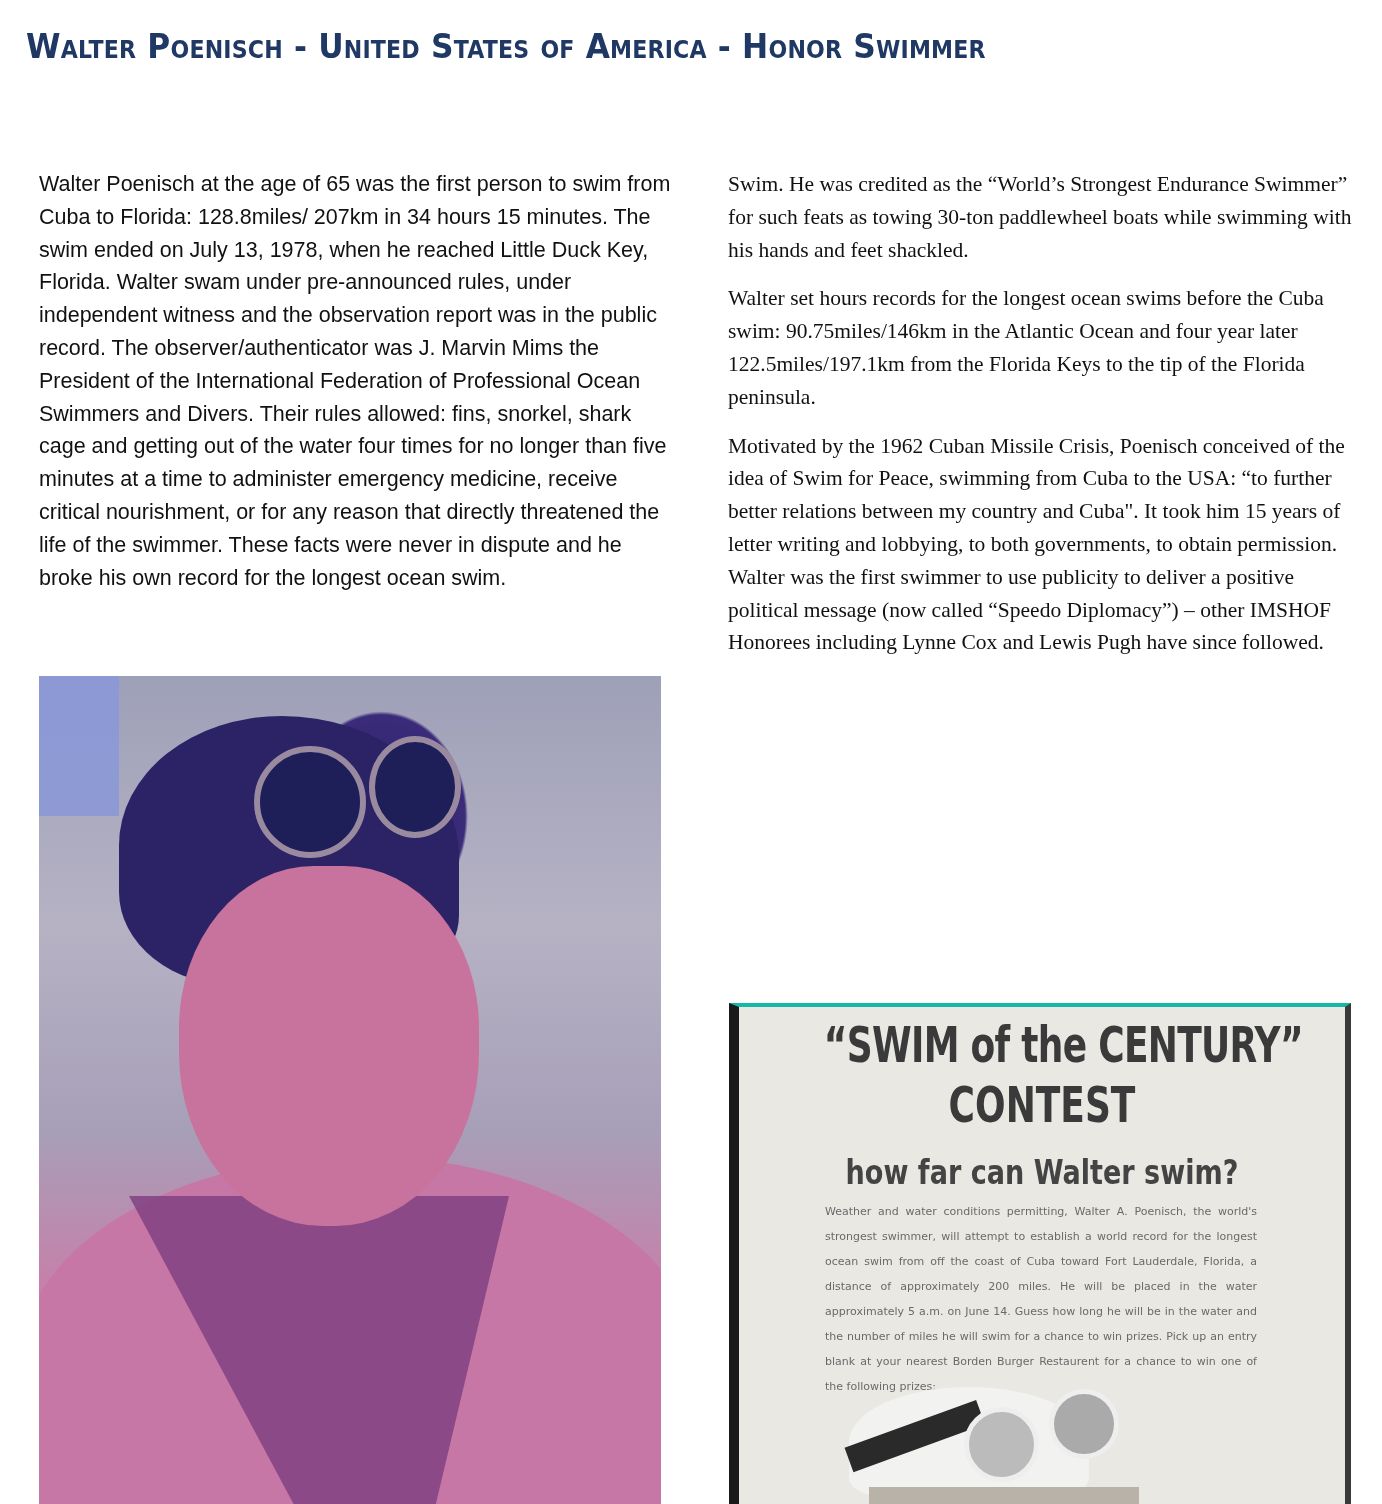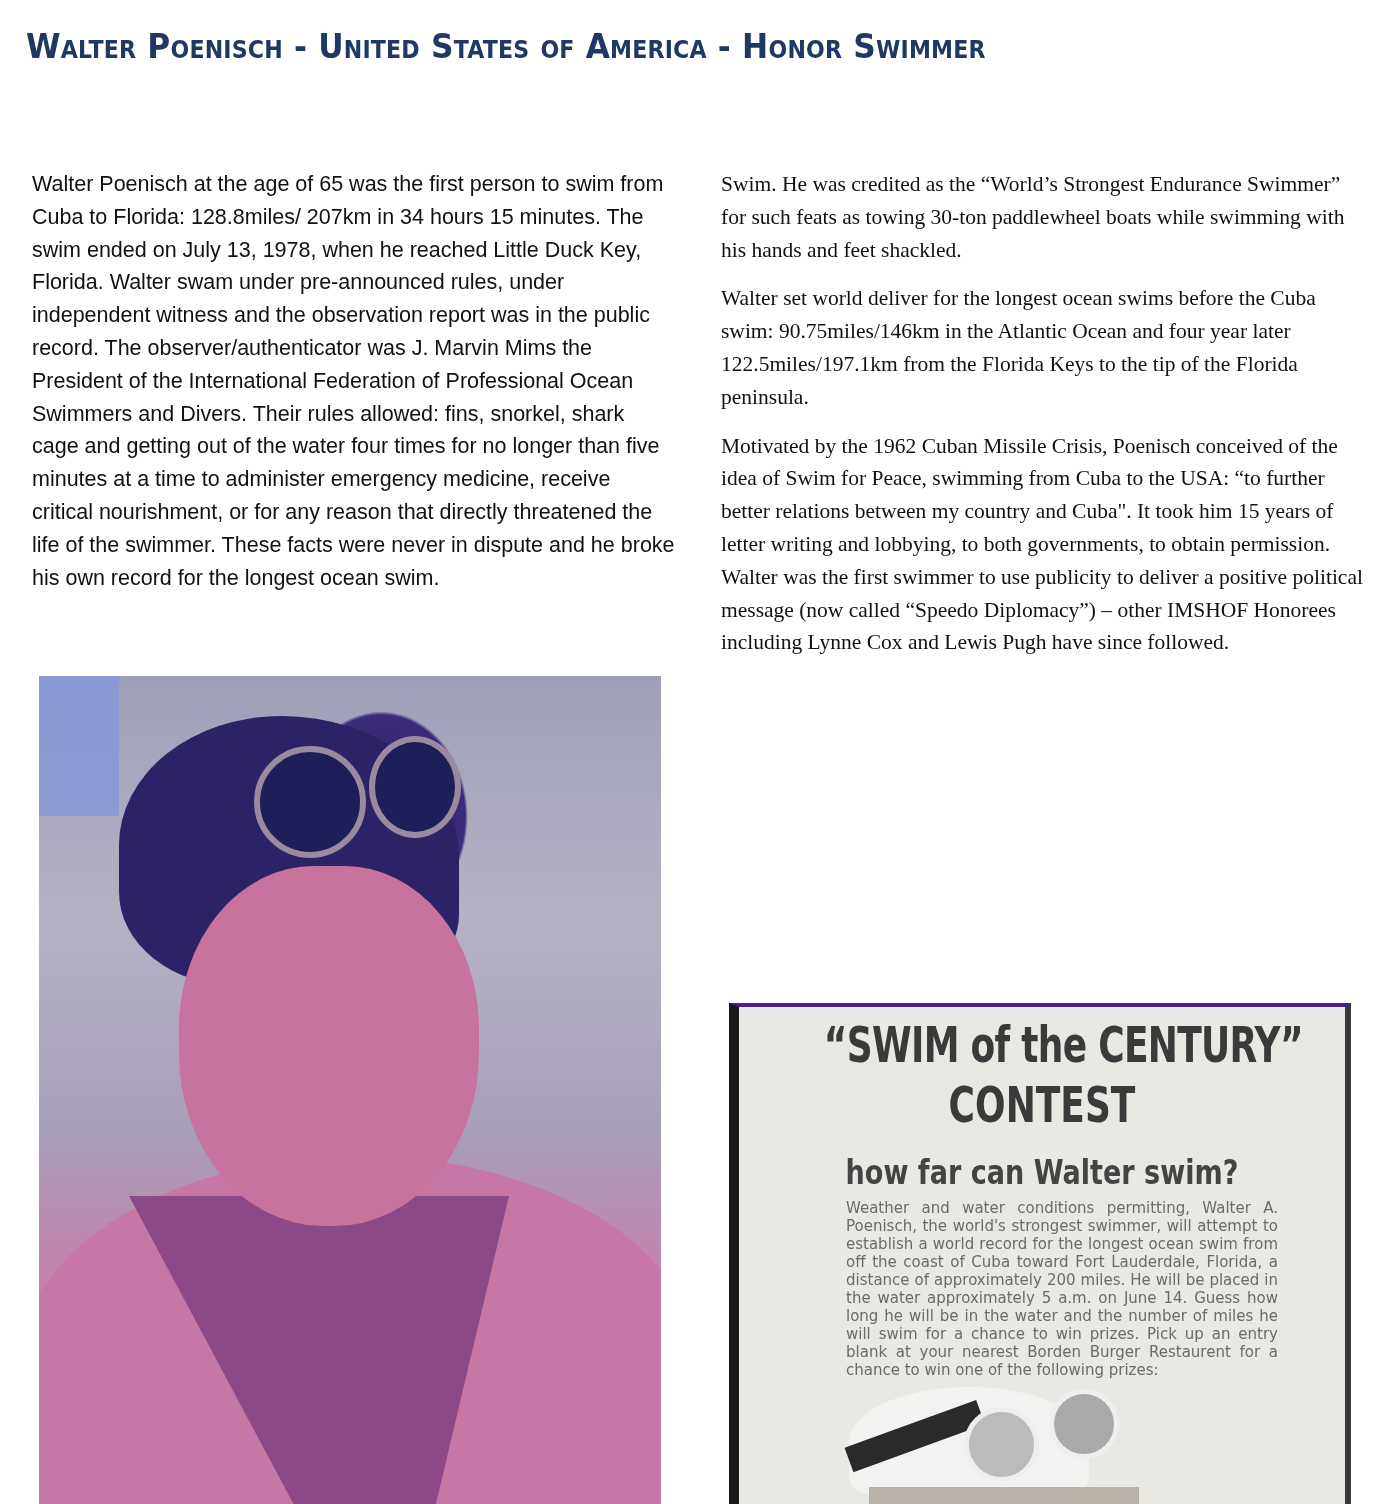--- a/index.html
+++ b/index.html
@@ -4,21 +4,21 @@
 <style>
   html, body { margin: 0; padding: 0; background: #ffffff; }
   body { width: 1382px; height: 1504px; overflow: hidden; position: relative;
          font-family: "Liberation Sans", sans-serif; color: #111; }
   .title { position: absolute; left: 26px; top: 18px; width: 1320px;
            font-family: "DejaVu Sans", sans-serif; font-weight: bold;
            color: #1f3864; font-size: 34px; line-height: 56px;
            font-variant: small-caps; letter-spacing: 0.2px; margin: 0;
            transform: scaleX(0.92); transform-origin: left top; }
   .col { position: absolute; top: 168px; font-size: 21.5px; line-height: 32.8px; }
-  .col p { margin: 0 0 16px 6px; }
+  .col p { margin: 0 0 16px 13px; }
   .col-left { left: 26px; width: 650px; }
   .col-right { left: 715px; width: 650px; font-family: Liberation Serif, serif; }
 
   .photo { position: absolute; left: 39px; top: 676px; width: 622px; height: 828px;
            overflow: hidden;
            background:
              radial-gradient(ellipse 140px 170px at 55% 17%, #2a2468 0%, #3b2b7a 60%, transparent 62%),
              radial-gradient(ellipse 210px 300px at 50% 45%, #c4709e 0%, #b86394 55%, transparent 60%),
              linear-gradient(180deg, #9ea0b8 0%, #b6b2c4 30%, #a79fb8 55%, #c87ea8 75%, #c67aa6 100%); }
   .photo .sky { position: absolute; left: 0; top: 0; width: 80px; height: 140px;
@@ -31,34 +31,34 @@
   .photo .g2 { left: 330px; top: 60px; width: 80px; height: 90px; }
   .photo .face { position: absolute; left: 140px; top: 190px; width: 300px; height: 360px;
                  background: #c8739d; border-radius: 45% 45% 48% 48%; }
   .photo .shoulder { position: absolute; left: -20px; top: 480px; width: 680px; height: 420px;
                      background: #c677a6; border-radius: 50% 50% 0 0; }
   .photo .neck-shadow { position: absolute; left: 90px; top: 520px; width: 380px; height: 320px;
                         background: #7d3d80; clip-path: polygon(0 0, 100% 0, 80% 100%, 45% 100%); opacity: .8; }
 
   .poster { position: absolute; left: 729px; top: 1003px; width: 622px; height: 501px;
             background: #e9e8e3; overflow: hidden;
-            border-left: 10px solid #1a1a1a; border-top: 4px solid #4c1d95; border-right: 6px solid #3a3a3a;
+            border-left: 10px solid #1a1a1a; border-top: 4px solid #14b8a6; border-right: 6px solid #3a3a3a;
             box-sizing: border-box; }
   .poster .hl1 { position: absolute; top: 12px; left: 0; width: 100%; text-align: center;
                  font-family: "DejaVu Sans", sans-serif; font-weight: bold; font-size: 50px;
                  line-height: 52px; color: #3a3a3a; transform: scaleX(0.72); transform-origin: center top;
                  letter-spacing: -1px; white-space: nowrap; }
   .poster .hl2 { position: absolute; top: 72px; left: 0; width: 100%; text-align: center;
                  font-family: "DejaVu Sans", sans-serif; font-weight: bold; font-size: 50px;
                  line-height: 52px; color: #3a3a3a; transform: scaleX(0.72); transform-origin: center top; }
   .poster .hl3 { position: absolute; top: 146px; left: 0; width: 100%; text-align: center;
                  font-family: "DejaVu Sans", sans-serif; font-weight: bold; font-size: 33px;
                  line-height: 40px; color: #444; transform: scaleX(0.82); transform-origin: center top; white-space: nowrap; }
-  .poster .body { position: absolute; left: 107px; top: 192px; width: 432px;
-                  font-family: "DejaVu Sans", sans-serif; font-size: 15px; line-height: 18px;
+  .poster .body { position: absolute; left: 86px; top: 192px; width: 432px;
+                  font-family: "DejaVu Sans", sans-serif; font-size: 11px; line-height: 25px;
                   color: #6a6a6a; text-align: justify; }
   .poster .goggles-img { position: absolute; left: 110px; top: 360px; width: 320px; height: 160px; }
   .poster .g { position: absolute; border-radius: 50%; border: 5px solid #eee; background: #555; }
   .poster .ga { left: 115px; top: 40px; width: 65px; height: 65px; background: #bbb; }
   .poster .gb { left: 200px; top: 22px; width: 60px; height: 60px; background: #aaa; }
   .poster .strap { position: absolute; left: 0; top: 80px; width: 140px; height: 26px;
                    background: #2a2a2a; transform: rotate(-20deg); transform-origin: left center; }
   .poster .cap { position: absolute; left: 0; top: 20px; width: 240px; height: 110px;
                  background: #f2f2f0; border-radius: 60% 60% 20% 20%; }
   .poster .chin { position: absolute; left: 20px; top: 120px; width: 270px; height: 60px;
@@ -68,21 +68,21 @@
 <body>
 
 <h1 class="title">Walter Poenisch - United States of America - Honor Swimmer</h1>
 
 <div class="col col-left">
   <p>Walter Poenisch at the age of 65 was the first person to swim from Cuba to Florida: 128.8miles/ 207km in 34 hours 15 minutes. The swim ended on July 13, 1978, when he reached Little Duck Key, Florida. Walter swam under pre-announced rules, under independent witness and the observation report was in the public record. The observer/authenticator was J. Marvin Mims the President of the International Federation of Professional Ocean Swimmers and Divers. Their rules allowed: fins, snorkel, shark cage and getting out of the water four times for no longer than five minutes at a time to administer emergency medicine, receive critical nourishment, or for any reason that directly threatened the life of the swimmer. These facts were never in dispute and he broke his own record for the longest ocean swim.</p>
 </div>
 
 <div class="col col-right">
   <p>Swim. He was credited as the “World’s Strongest Endurance Swimmer” for such feats as towing 30-ton paddlewheel boats while swimming with his hands and feet shackled.</p>
-  <p>Walter set world deliver for the longest ocean swims before the Cuba swim: 90.75miles/146km in the Atlantic Ocean and four year later 122.5miles/197.1km from the Florida Keys to the tip of the Florida peninsula.</p>
+  <p>Walter set hours records for the longest ocean swims before the Cuba swim: 90.75miles/146km in the Atlantic Ocean and four year later 122.5miles/197.1km from the Florida Keys to the tip of the Florida peninsula.</p>
   <p>Motivated by the 1962 Cuban Missile Crisis, Poenisch conceived of the idea of Swim for Peace, swimming from Cuba to the USA: “to further better relations between my country and Cuba". It took him 15 years of letter writing and lobbying, to both governments, to obtain permission. Walter was the first swimmer to use publicity to deliver a positive political message (now called “Speedo Diplomacy”) – other IMSHOF Honorees including Lynne Cox and Lewis Pugh have since followed.</p>
 </div>
 
 <div class="photo">
   <div class="sky"></div>
   <div class="shoulder"></div>
   <div class="neck-shadow"></div>
   <div class="hair"></div>
   <div class="face"></div>
   <div class="goggle g1"></div>

